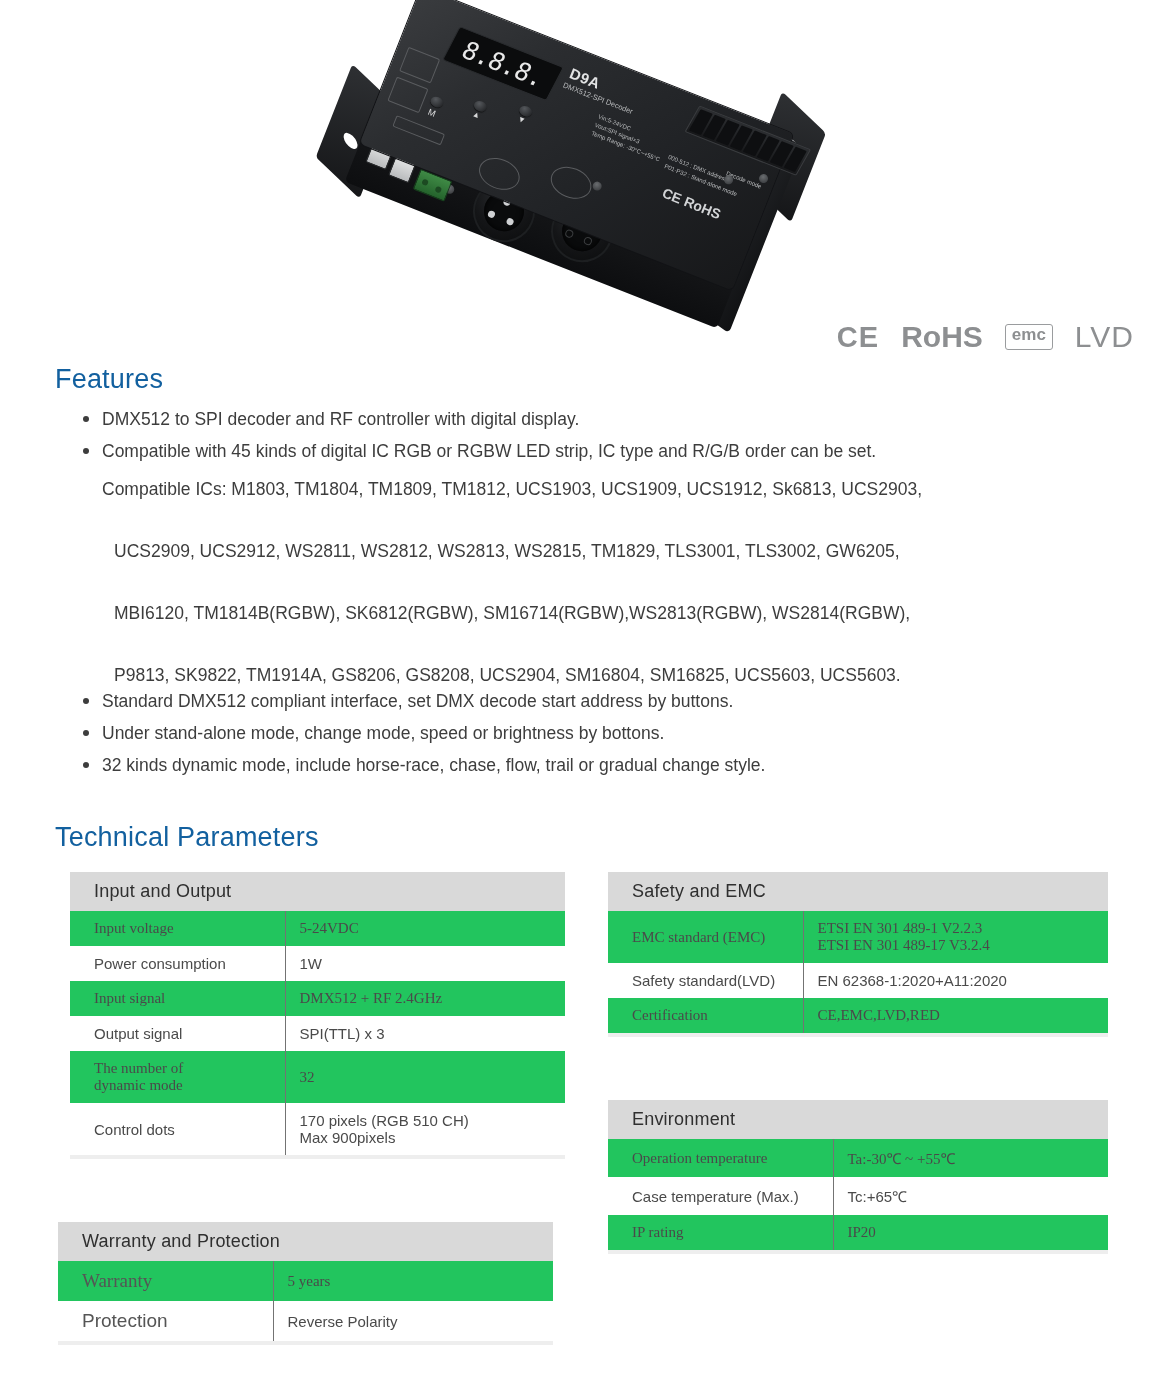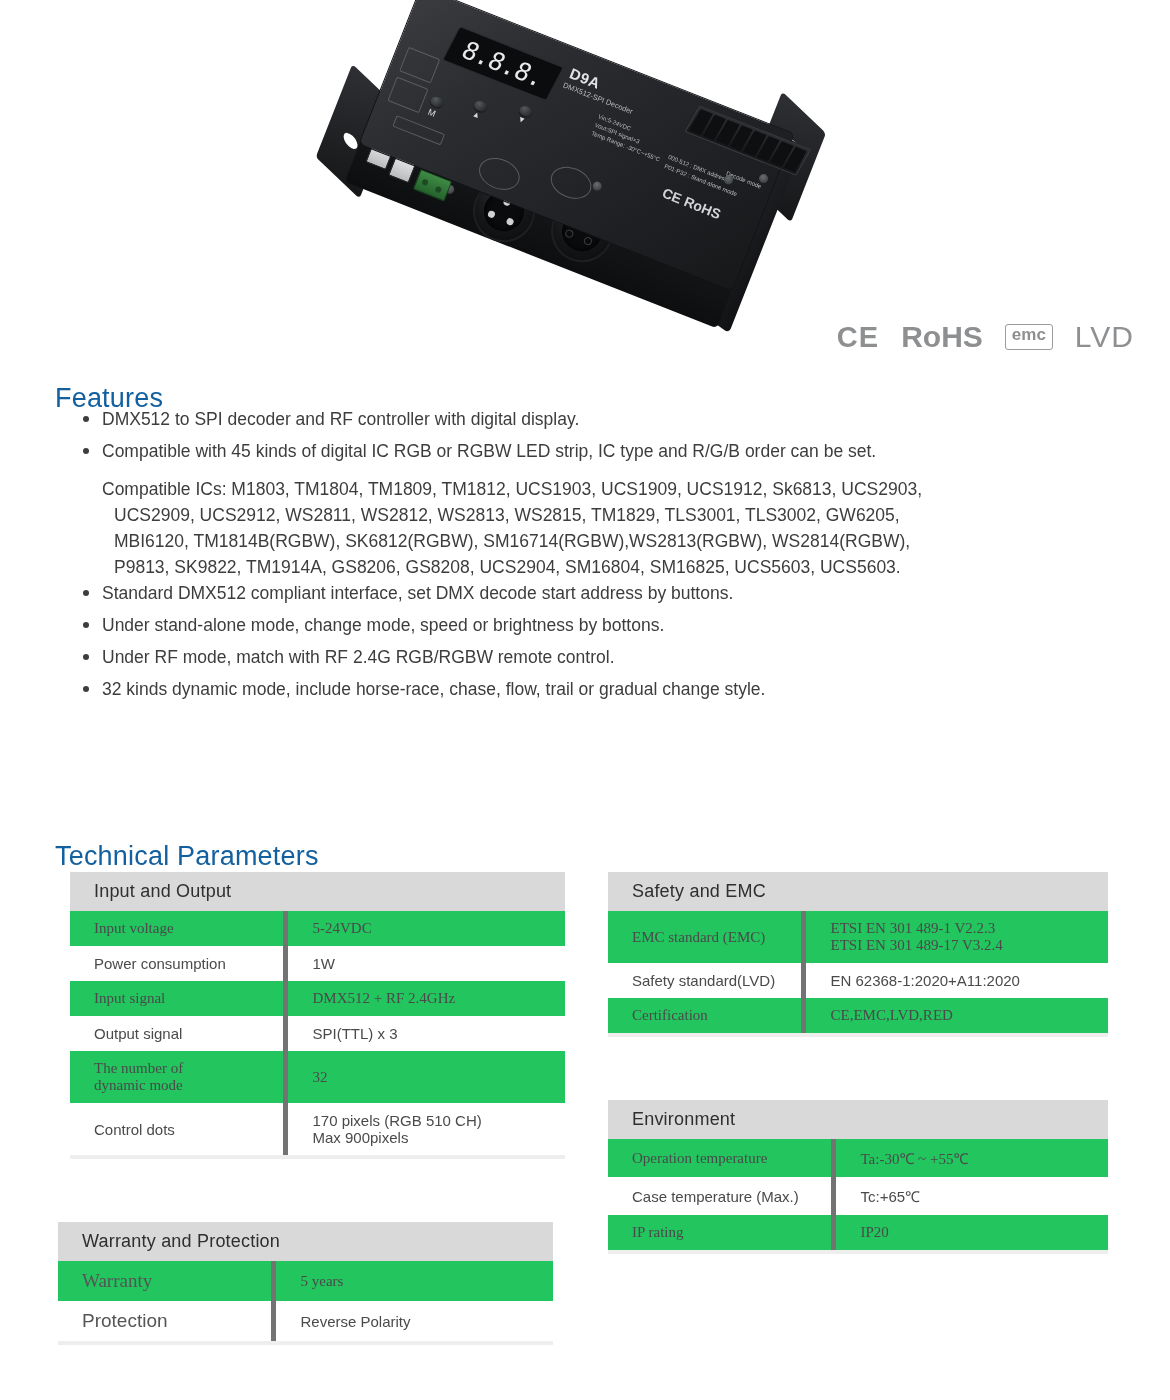--- a/index.html
+++ b/index.html
@@ -211,21 +211,20 @@
   }
   .cert-lvd { font-size: 30px; font-weight: 400; letter-spacing: 1px; }
 
   
   .sec-title {
     position: absolute;
     color: #12609f;
     font-size: 27px;
     font-weight: 400;
     letter-spacing: .2px;
-    margin-top: 19px;
   }
   #features-title { left: 55px; top: 364px; }
   #tech-title { left: 55px; top: 822px; }
 
   .features {
     position: absolute;
     left: 80px;
     top: 406px;
     width: 1080px;
   }
@@ -245,42 +244,42 @@
     border-radius: 50%;
     background: #3d3d3d;
   }
   .feat-sub {
     padding-left: 22px;
     font-size: 17.5px;
     line-height: 26px;
     color: #3d3d3d;
   }
   .feat-sub .ln { display: block; white-space: nowrap; }
-  .feat-sub .ln.i { padding-left: 12px; }
+  .feat-sub .ln.i { padding-left: 12px; margin-top: 36px; }
 
   
   .tbl {
     position: absolute;
     border-collapse: collapse;
     table-layout: fixed;
     font-size: 15px;
   }
   .tbl .hdr td {
     background: #d9d9d9;
     font-size: 18px;
     color: #2f2f2f;
     padding: 9px 0 9px 24px;
     letter-spacing: .2px;
   }
   .tbl td {
     color: #4a4a4a;
     vertical-align: middle;
   }
   .tbl tr.r td { padding: 9px 0 9px 24px; }
-  .tbl tr.r td.val { padding-left: 25px; border-left: 5px solid #737373; }
+  .tbl tr.r td.val { padding-left: 14px; border-left: 1px solid #737373; }
   .tbl tr.alt td { background: #22c55e; font-family: Liberation Serif, serif; }
   .tbl tr.white td { background: #ffffff; }
   .tbl tr.foot td { background: #eeeeee; height: 4px; padding: 0; border-left: none; }
   .val .l2 { display: block; }
 
   #tbl-io { left: 70px; top: 872px; width: 495px; }
   #tbl-io col.k { width: 215px; }
   #tbl-warranty { left: 58px; top: 1222px; width: 495px; }
   #tbl-warranty col.k { width: 215px; }
   #tbl-warranty tr.r td.key { font-size: 19px; color: #555; }
@@ -408,24 +407,20 @@
   <div class="feat-item">
     <span class="bullet"></span>
     <span>Standard DMX512 compliant interface, set DMX decode start address by buttons.</span>
   </div>
   <div class="feat-item">
     <span class="bullet"></span>
     <span>Under stand-alone mode, change mode, speed or brightness by bottons.</span>
   </div>
   <div class="feat-item">
     <span class="bullet"></span>
-    <span>Under RF mode, match with RF 2.4G RGB/RGBW remote control.</span>
-  </div>
-  <div class="feat-item">
-    <span class="bullet"></span>
     <span>32 kinds dynamic mode, include horse-race, chase, flow, trail or gradual change style.</span>
   </div>
 </div>
 
 <div class="sec-title" id="tech-title">Technical Parameters</div>
 
 <table class="tbl" id="tbl-io">
   <colgroup>
       <col class="k">
       <col>

